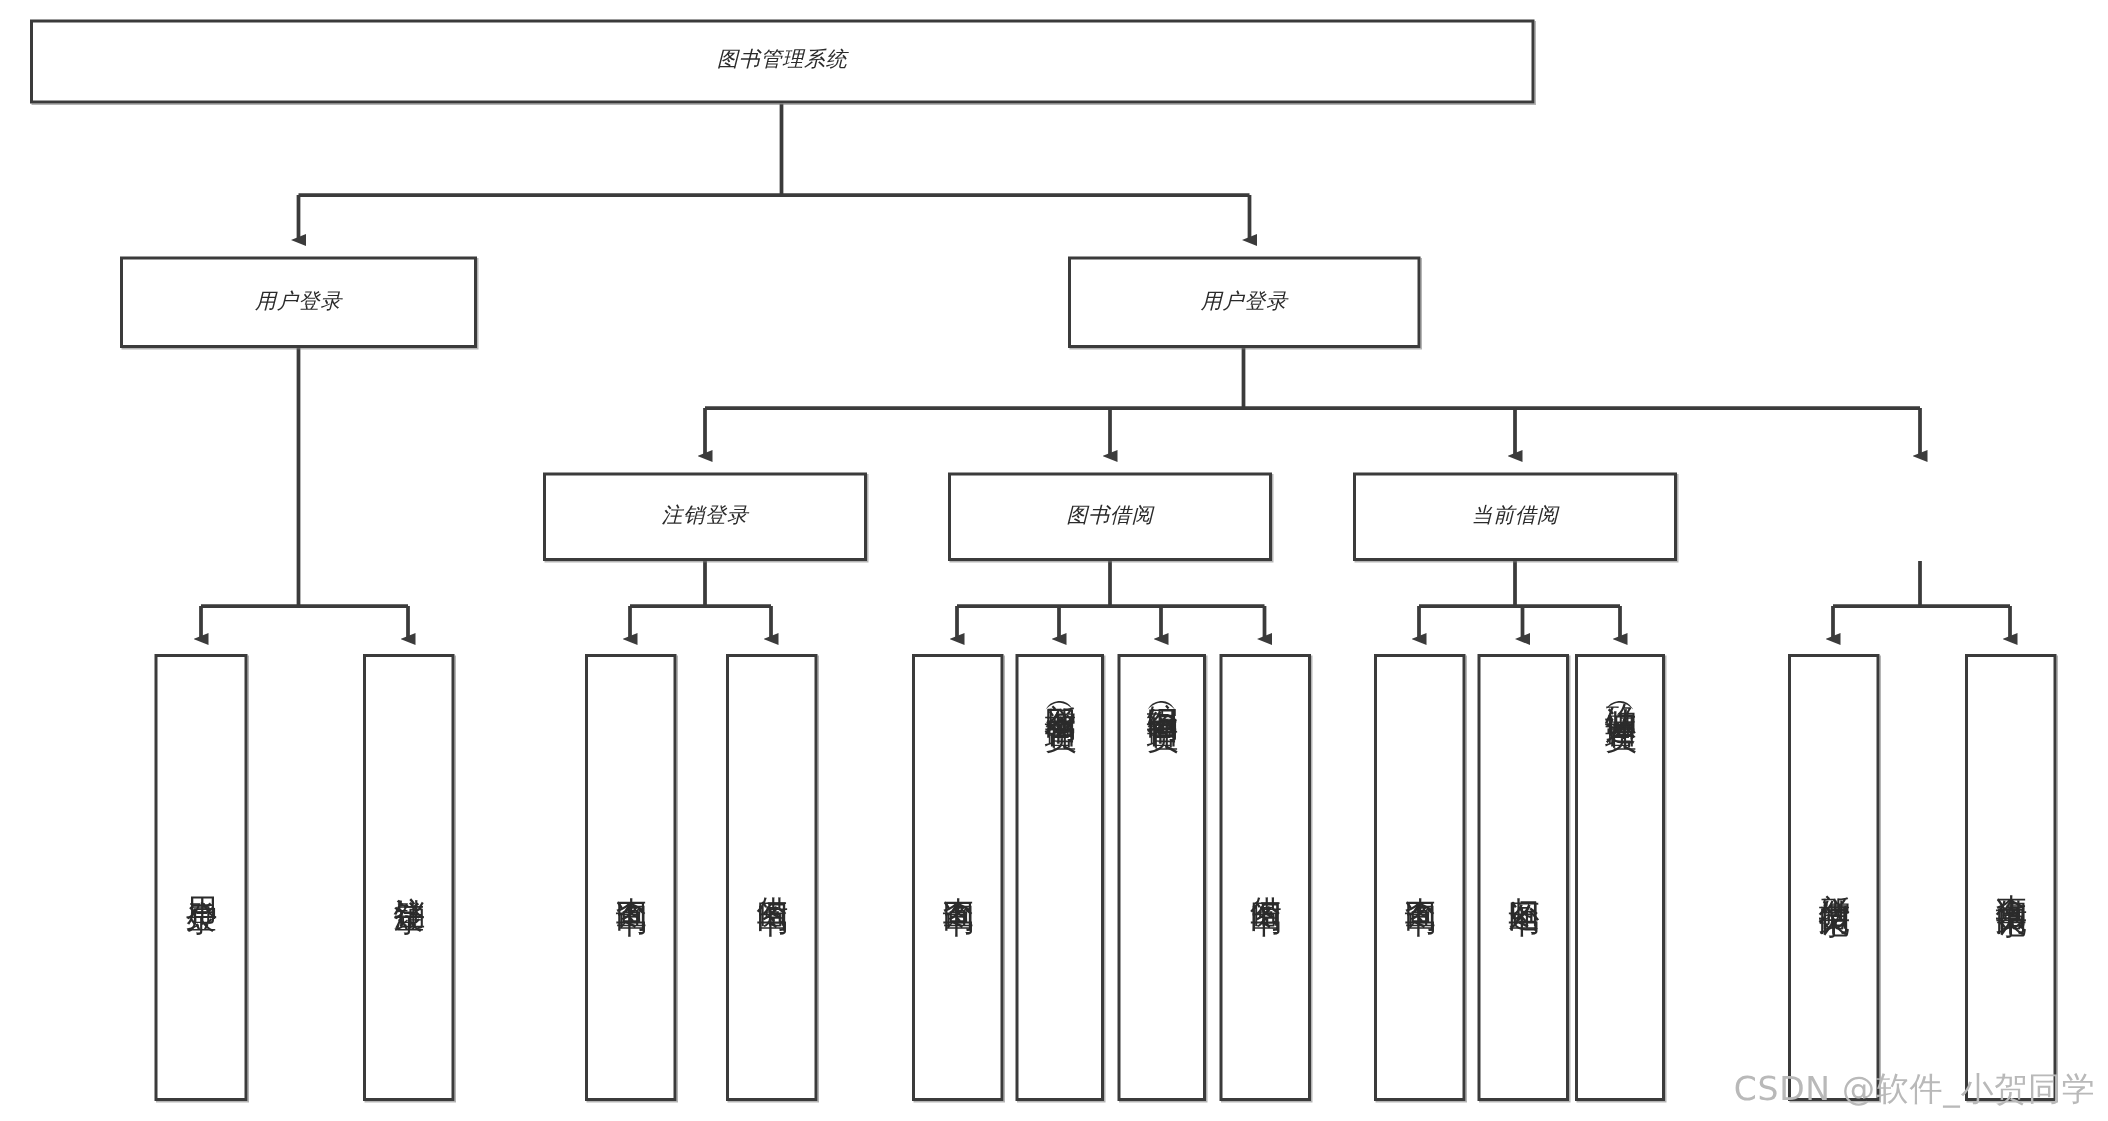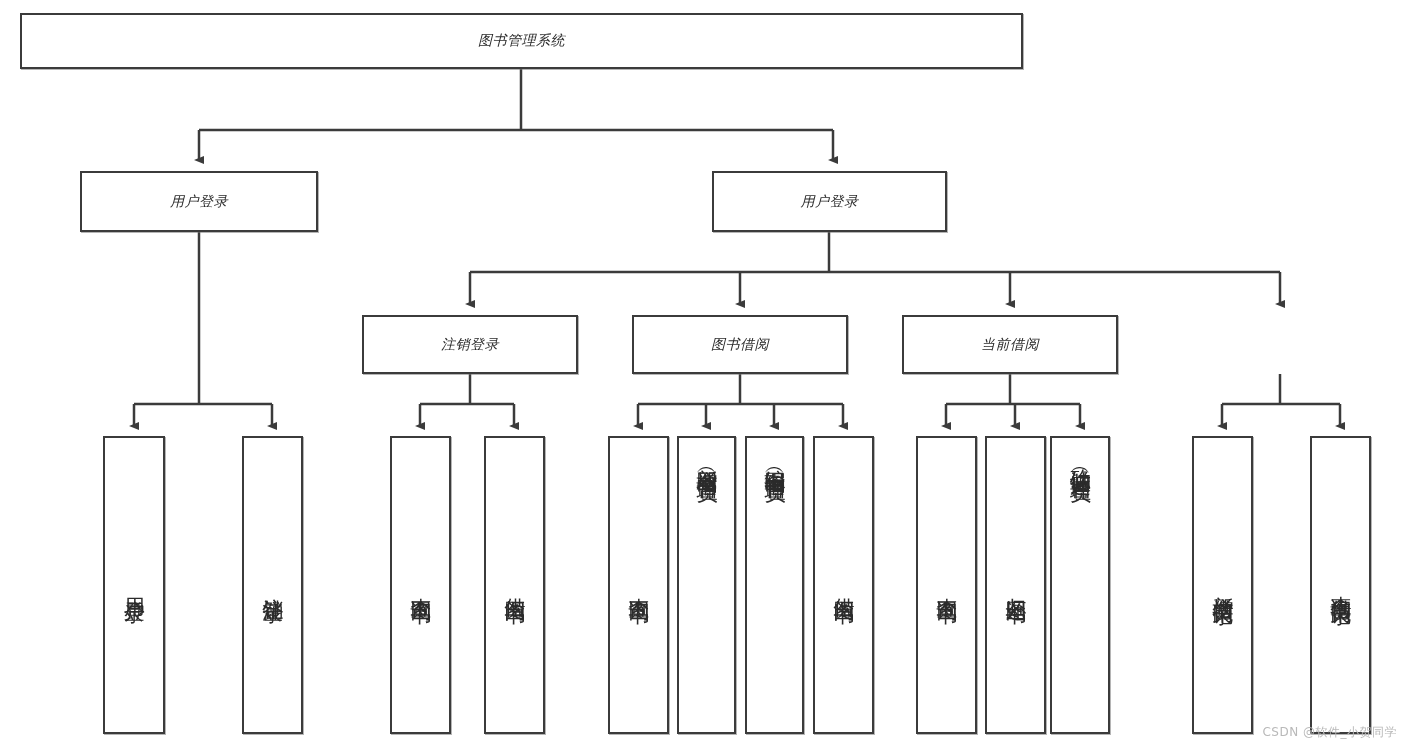--- a/index.html
+++ b/index.html
@@ -55,21 +55,21 @@
     white-space: nowrap;
   }
   .node-box.vertical.centered {
     align-items: center;
     padding-top: 0;
   }
   #watermark {
     position: absolute;
     right: 8px;
     bottom: 6px;
-    font-size: 12px;
+    font-size: 22px;
     color: #b9b9b9;
     letter-spacing: 0.5px;
     white-space: nowrap;
     pointer-events: none;
   }
 </style>
 </head>
 <body>
 
 <div id="diagram-root">

